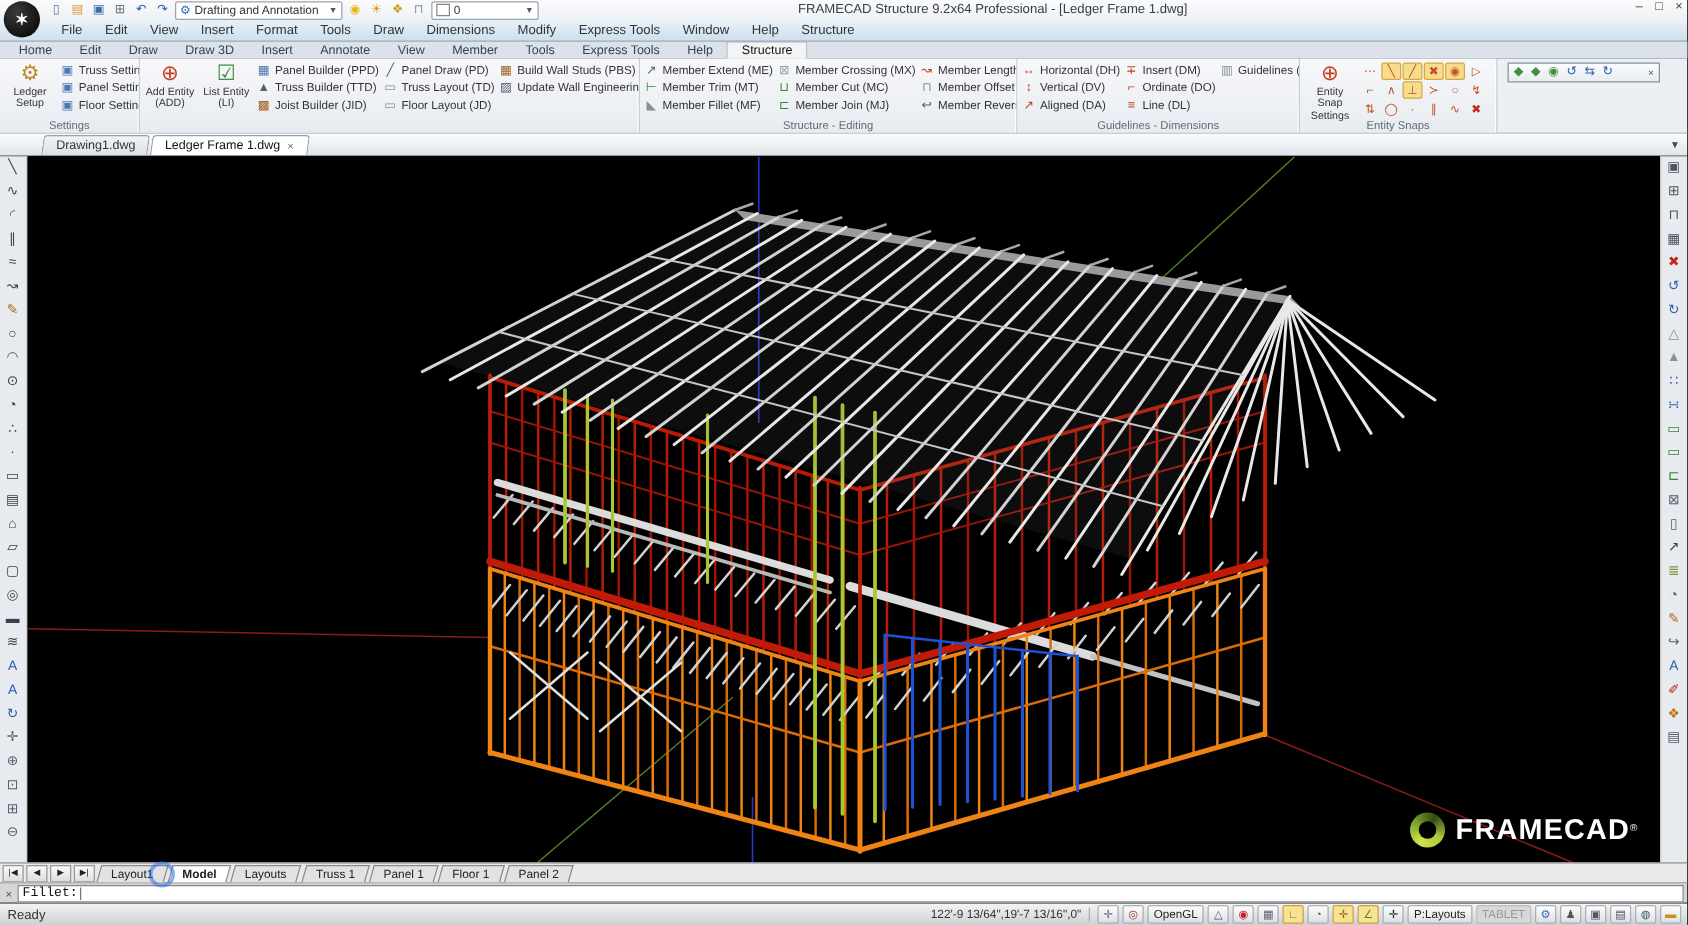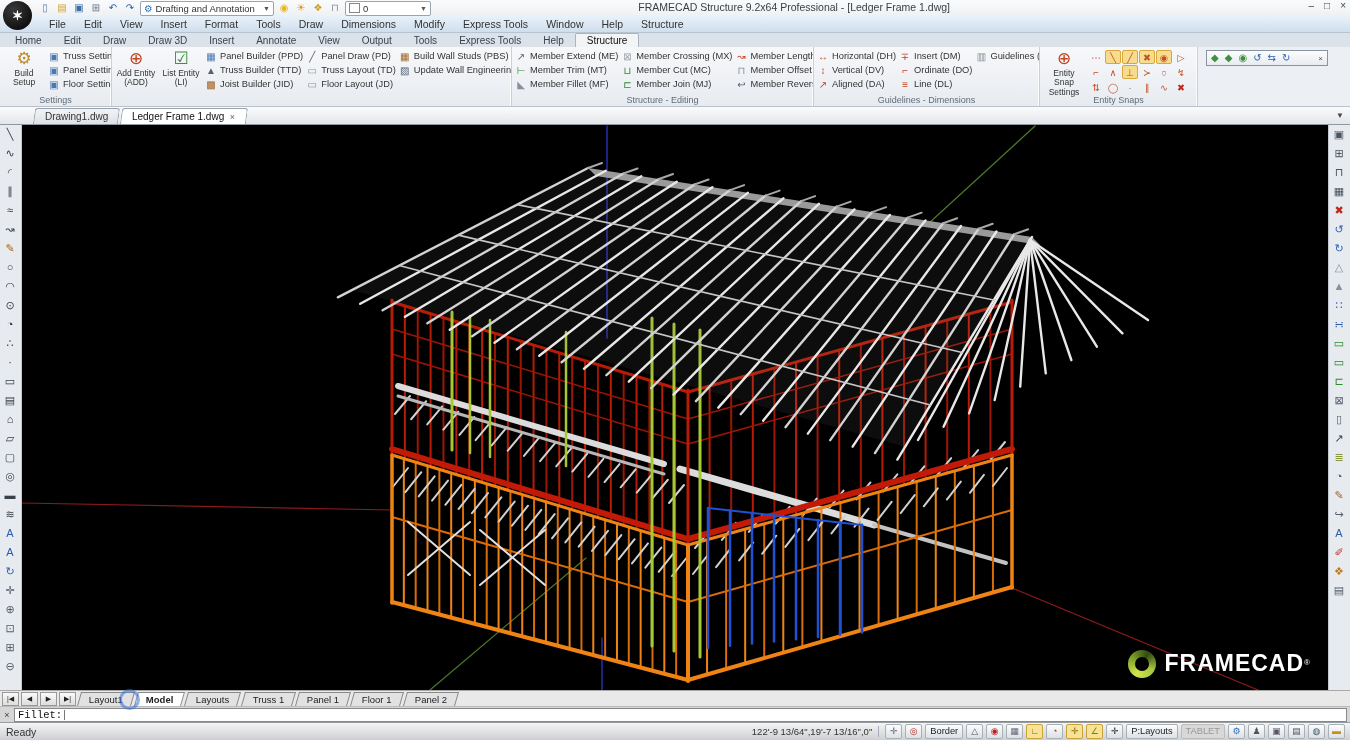--- a/index.html
+++ b/index.html
@@ -161,33 +161,33 @@
   </div>
 
 <div id="ribbontabs">
     <div class="rtab">Home</div>
     <div class="rtab">Edit</div>
     <div class="rtab">Draw</div>
     <div class="rtab">Draw 3D</div>
     <div class="rtab">Insert</div>
     <div class="rtab">Annotate</div>
     <div class="rtab">View</div>
-    <div class="rtab">Output</div>
+    <div class="rtab">Member</div>
     <div class="rtab">Tools</div>
     <div class="rtab">Express Tools</div>
     <div class="rtab">Help</div>
     <div class="rtab active">Structure</div>
   </div>
 
 <div id="ribbon">
   <div class="rgroup" style="width:112px">
     <div class="rg-body" id="grp-settings">
         <div class="rbig">
           <div class="rbig-ic" style="color: rgb(192, 138, 42);">⚙</div>
-          <div class="rbig-lb">Build Setup</div>
+          <div class="rbig-lb">Ledger Setup</div>
         </div>
         <div class="rcol">
           <div class="rsm">
             <span class="rsm-ic" style="color: rgb(74, 120, 176);">▣</span>
             <span class="rsm-lb">Truss Settings</span>
           </div>
           <div class="rsm">
             <span class="rsm-ic" style="color: rgb(74, 120, 176);">▣</span>
             <span class="rsm-lb">Panel Settings</span>
           </div>
@@ -733,21 +733,21 @@
   </div>
 </div>
 
 <div id="statusbar">
   <span id="ready">Ready</span>
   <span id="statusright">
     <span id="coords">122'-9 13/64",19'-7 13/16",0"</span>
     <span id="statusicons" style="display:flex;gap:3px;align-items:center">
         <span class="sic" style="color: rgb(102, 102, 119);">✛</span>
         <span class="sic" style="color: rgb(176, 48, 48);">◎</span>
-        <span class="sbtn">Border</span>
+        <span class="sbtn">OpenGL</span>
         <span class="sic" style="color: rgb(85, 85, 102);">△</span>
         <span class="sic" style="color: rgb(192, 32, 32);">◉</span>
         <span class="sic" style="color: rgb(102, 102, 119);">▦</span>
         <span class="sic active" style="color: rgb(138, 106, 16);">∟</span>
         <span class="sic" style="color: rgb(160, 48, 48);">◔</span>
         <span class="sic active" style="color: rgb(138, 106, 16);">✛</span>
         <span class="sic active" style="color: rgb(106, 138, 16);">∠</span>
         <span class="sic" style="color: rgb(34, 34, 34);">✛</span>
         <span class="sbtn">P:Layouts</span>
         <span class="sbtn disabled">TABLET</span>

